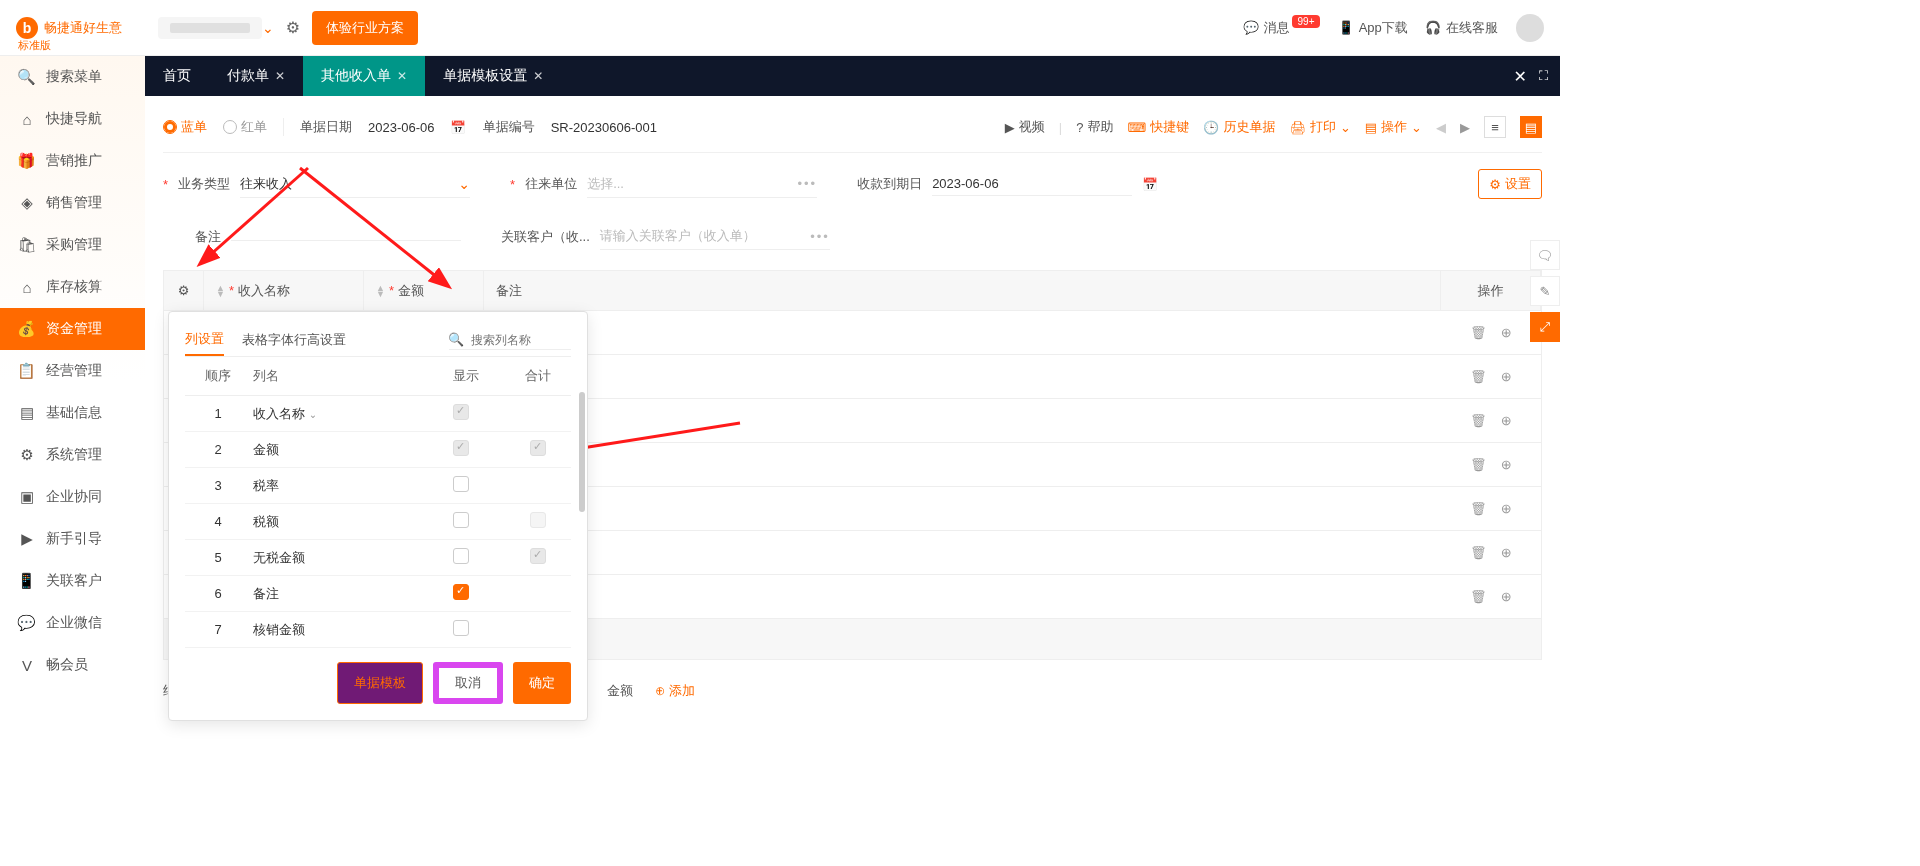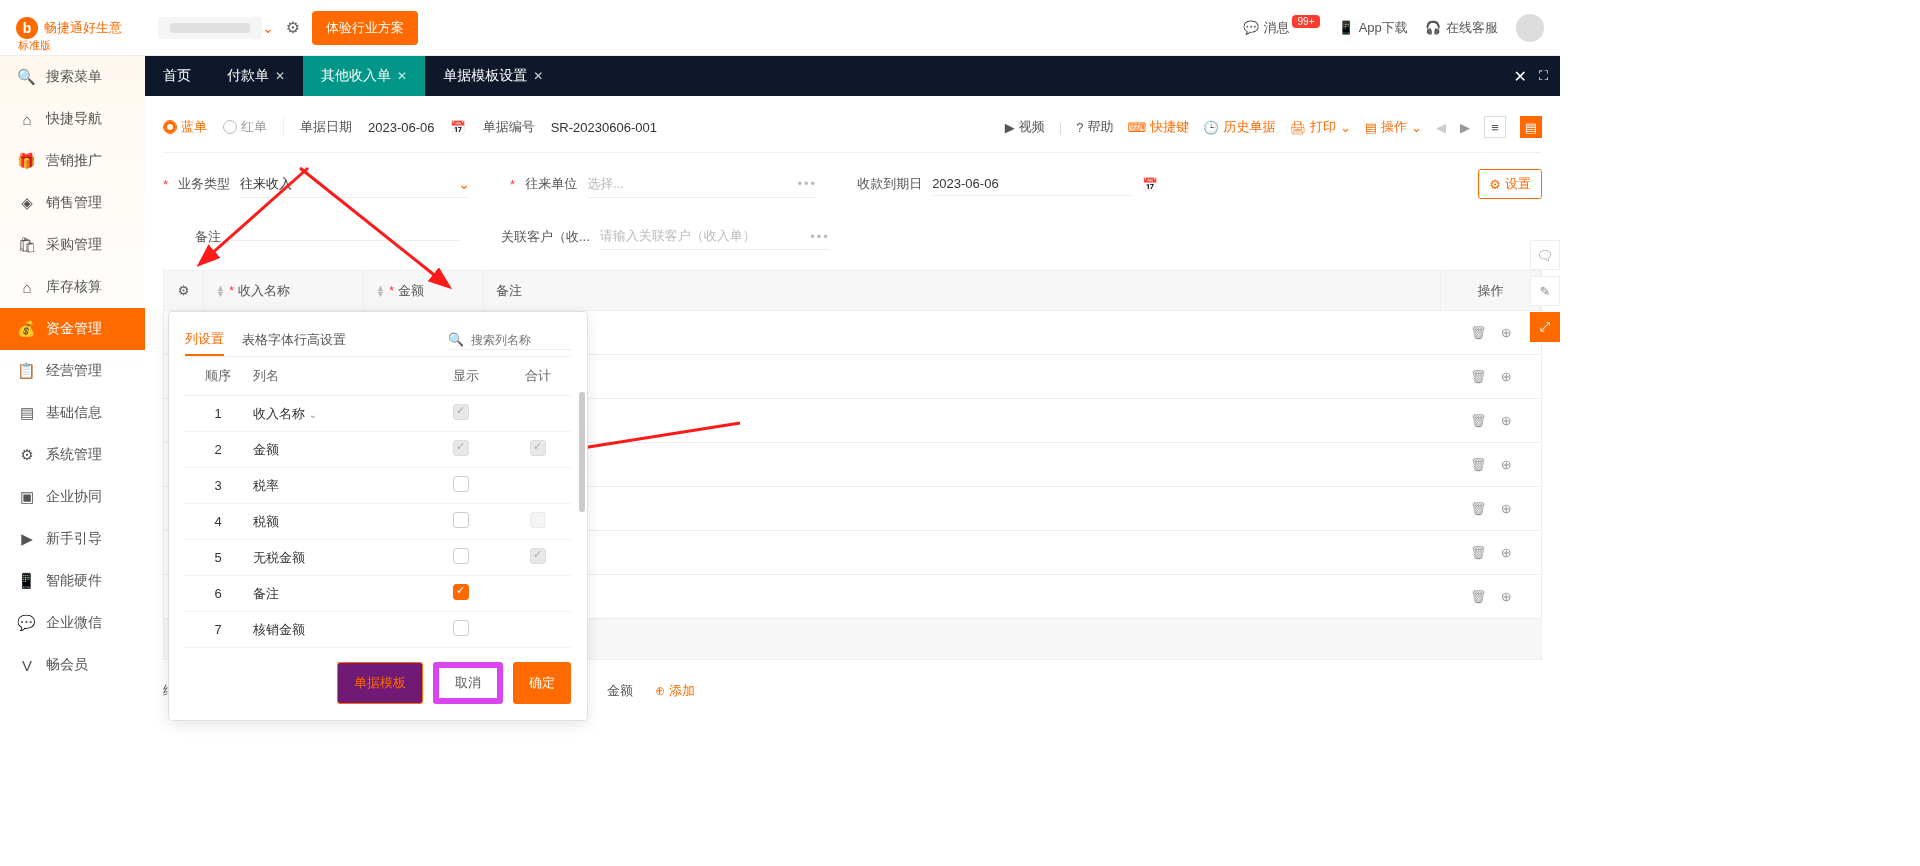--- a/index.html
+++ b/index.html
@@ -186,21 +186,21 @@
     <div class="side-item">
       <span class="side-icon">▣</span>
       <span>企业协同</span>
     </div>
     <div class="side-item">
       <span class="side-icon">▶</span>
       <span>新手引导</span>
     </div>
     <div class="side-item">
       <span class="side-icon">📱</span>
-      <span>智能硬件</span>
+      <span>关联客户</span>
     </div>
     <div class="side-item">
       <span class="side-icon">💬</span>
       <span>企业微信</span>
     </div>
     <div class="side-item">
       <span class="side-icon">V</span>
       <span>畅会员</span>
     </div>
   </div>

